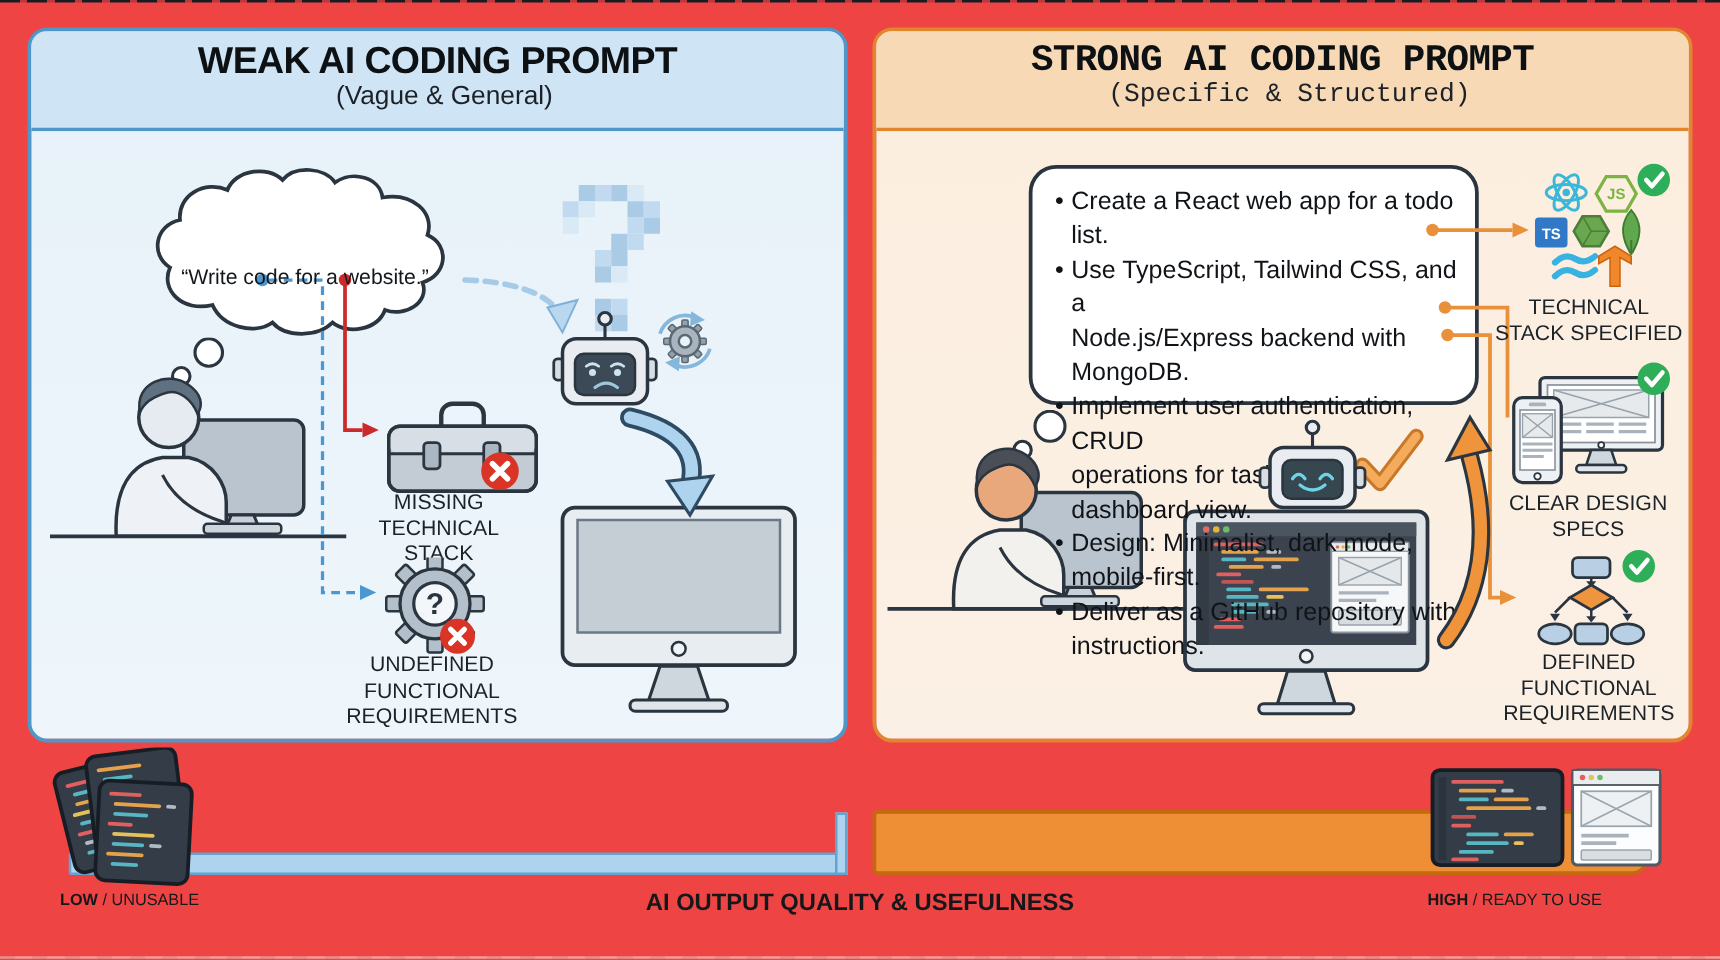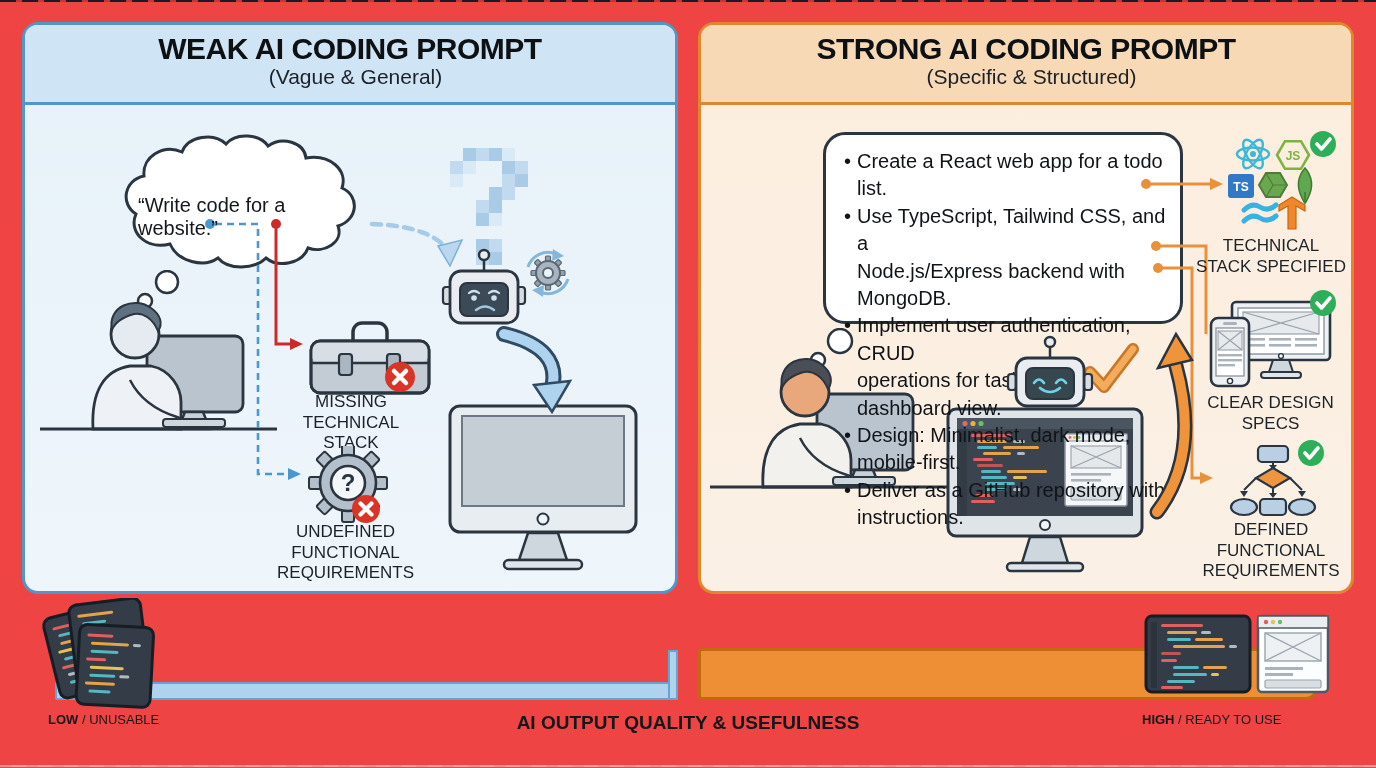--- a/index.html
+++ b/index.html
@@ -17,28 +17,28 @@
   
   .panel{position:absolute;top:22px;height:572px;box-sizing:border-box;
          border:3px solid;border-radius:16px;}
   .panel.weak{left:22px;width:656px;border-color:var(--weak-accent);
               background:linear-gradient(#e7f1f9,#eef6fb);}
   .panel.strong{left:698px;width:656px;border-color:var(--strong-accent);
               background:linear-gradient(#fceede,#fbf0e5);}
   .panel-header{height:80px;box-sizing:border-box;border-bottom:3px solid;
                 border-radius:12px 12px 0 0;text-align:center;}
   .weak .panel-header{background:var(--weak-header-bg);border-color:var(--weak-accent);}
-  .strong .panel-header{background:var(--strong-header-bg);border-color:var(--strong-accent);}
+  .strong .panel-header{background:var(--strong-header-bg);border-color:var(--strong-accent);font-family:Liberation Mono, monospace;}
   .panel-title{margin:0;padding-top:8px;font-size:30px;font-weight:800;letter-spacing:-.5px;
                color:#0e1114;line-height:1.08;}
   .panel-subtitle{margin:0;font-size:21px;font-weight:500;color:#1c2127;padding-left:11px;}
 
   
-  .cloud-text{position:absolute;left:138px;top:194px;width:212px;
-              font-size:20px;font-weight:500;color:#14181d;z-index:6;}
+  .cloud-text{position:absolute;left:138px;top:212px;width:212px;text-align:center;
+              font-size:17px;font-weight:500;color:#14181d;z-index:6;}
 
   
   .caption{position:absolute;text-align:center;font-weight:400;font-size:17px;
            line-height:1.22;color:#1b2228;z-index:6;}
   .caption span{display:block;}
 
   
   .prompt-box{position:absolute;left:823px;top:132px;width:360px;height:192px;z-index:4;
     background:#fff;border:3px solid var(--outline-dark);border-radius:22px;
     box-sizing:border-box;padding:13px 6px 6px 16px;}

